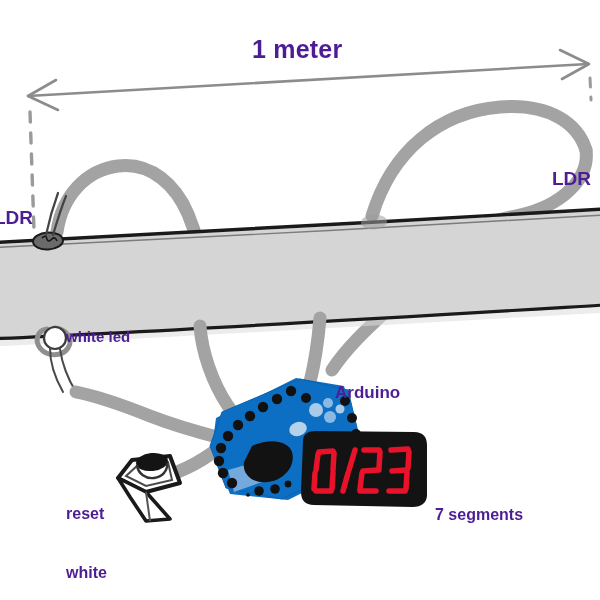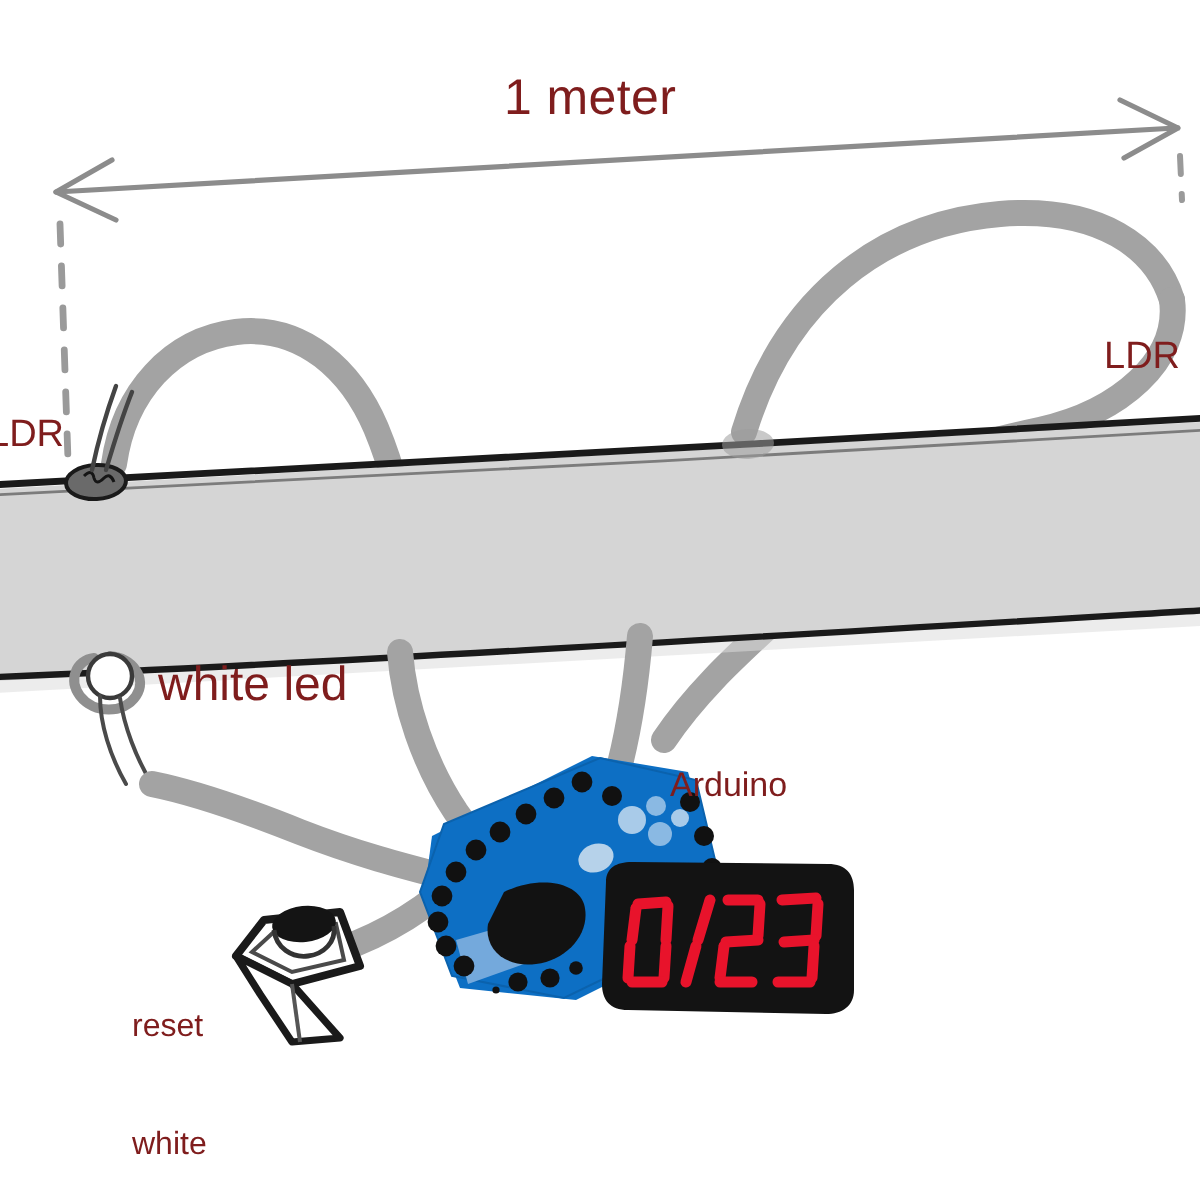--- a/index.html
+++ b/index.html
@@ -17,30 +17,31 @@
   }
   #sketch {
     position: absolute;
     left: 0;
     top: 0;
     width: 600px;
     height: 600px;
   }
   .lbl {
     position: absolute;
-    color: #7f1d1d;
+    color: #4c1d95;
     font-family: "Liberation Sans", sans-serif;
     white-space: pre;
     line-height: 1.22;
     user-select: none;
+    font-weight: bold;
   }
   .lbl-meter   { left: 252px; top: 34px;  font-size: 25px; letter-spacing: .2px; }
   .lbl-ldr-l   { left: -6px;  top: 206px; font-size: 19px; }
   .lbl-ldr-r   { left: 552px; top: 167px; font-size: 19px; }
-  .lbl-led     { left: 79px;  top: 328px; font-size: 24px; }
+  .lbl-led     { left: 66px;  top: 328px; font-size: 15px; }
   .lbl-arduino { left: 335px; top: 383px; font-size: 17px; }
   .lbl-reset   { left: 66px;  top: 465px; font-size: 16px; }
   .lbl-disp    { left: 435px; top: 466px; font-size: 16px; }
   .lbl-reset span, .lbl-disp span { display: block; }
 </style>
 </head>
 <body>
 
 <div id="canvas">
 
@@ -205,16 +206,17 @@
   <div class="lbl lbl-led">white led</div>
 
   <div class="lbl lbl-arduino">Arduino</div>
 
   <div class="lbl lbl-reset">
     <span>reset</span>
     <span>white</span>
   </div>
 
   <div class="lbl lbl-disp">
+    <span>7 segments</span>
     
   </div>
 
 </div>
 
 </body></html>

